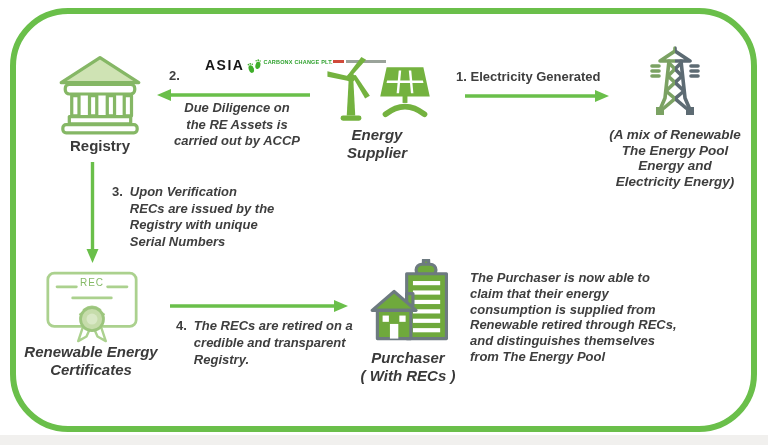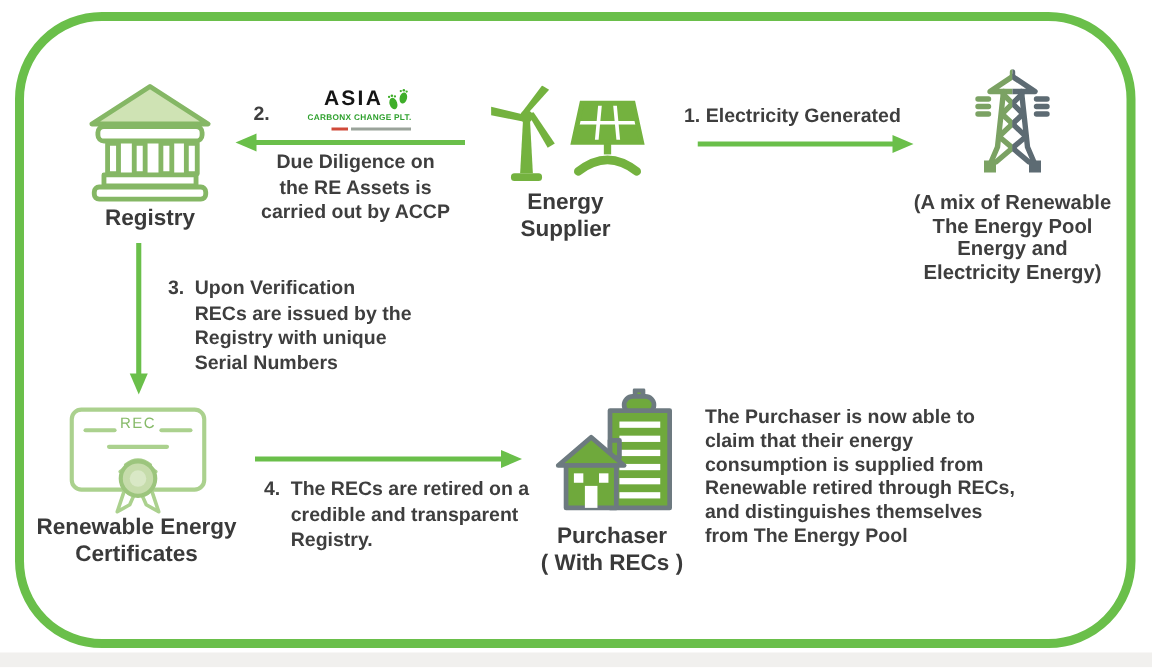--- a/index.html
+++ b/index.html
@@ -10,25 +10,25 @@
   .frame{
     position:absolute;left:10px;top:8px;width:747px;height:424px;box-sizing:border-box;
     border:6px solid #6abf4a;border-radius:58px;background:#ffffff;
   }
   .bottom-strip{position:absolute;left:0;top:435px;width:768px;height:10px;background:#f1f0ee;}
   .abs{position:absolute;}
   .txt{font-size:13px;font-weight:600;line-height:16.5px;color:#3e3e3e;}
   .center{text-align:center;}
   .node-label{font-size:15px;font-weight:700;line-height:18px;color:#3a3a3a;}
   .pool-label{font-size:13.5px;font-weight:700;line-height:15.5px;}
-  .line{display:block;}
+  .line{display:block;font-style:italic;}
   .steprow{display:flex;gap:7px;}
   .stepnum{flex:0 0 auto;}
   
-  .logo{display:flex;flex-direction:column;align-items:flex-end;line-height:1;}
+  .logo{display:flex;flex-direction:row;align-items:flex-start;line-height:1;}
   .logo-top{display:flex;align-items:flex-start;gap:2px;}
   .logo-asia{font-size:14px;font-weight:800;letter-spacing:1.5px;color:#151515;}
   .logo-sub{font-size:5.5px;font-weight:700;color:#2fa12e;letter-spacing:.2px;margin-top:2px;white-space:nowrap;}
   .logo-fine{display:flex;gap:2px;margin-top:2px;align-items:center;}
   .fine-red{width:11px;height:2.5px;background:#d04a3a;}
   .fine-grey{width:40px;height:2.5px;background:#9aa39a;}
 </style>
 </head>
 <body>
 

